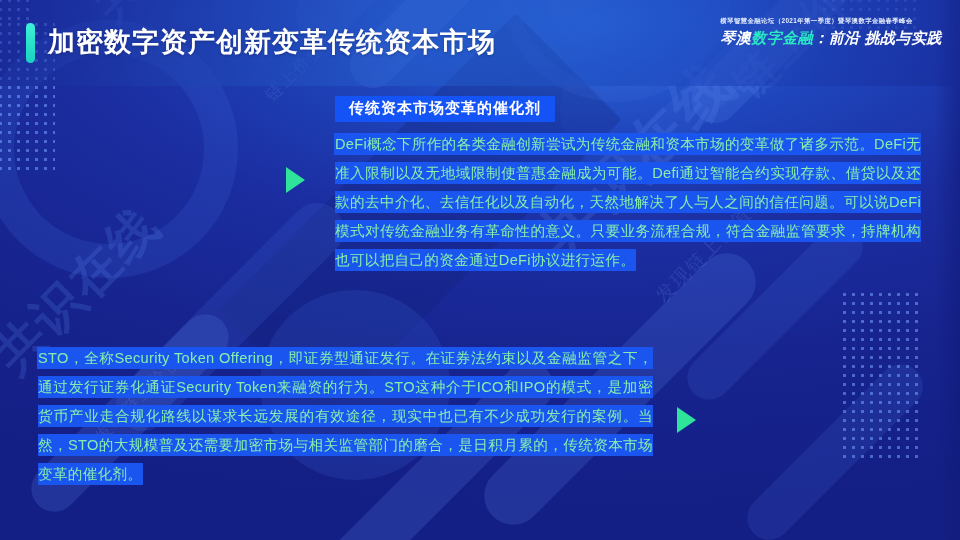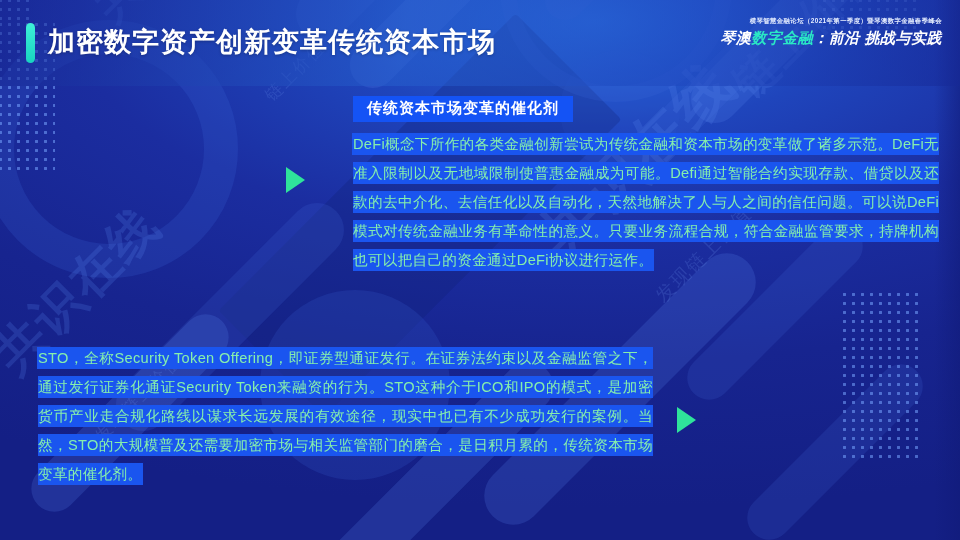--- a/index.html
+++ b/index.html
@@ -81,21 +81,21 @@
     border-radius: 5px;
   }
   .slide-title {
     position: absolute; left: 48px; top: 24px;
     font-size: 27px; font-weight: bold; color: #ffffff;
     letter-spacing: 1px;
     text-shadow: 0 1px 3px rgba(0,0,0,0.25);
   }
   .logo-wrap {
     position: absolute; right: 18px; top: 17px;
-    text-align: right;
+    text-align: left;
   }
   .logo-sub {
     font-size: 6.4px; color: #e6eeff; letter-spacing: 0.4px;
     white-space: nowrap; font-weight: bold;
   }
   .logo-main {
     margin-top: 3px;
     font-size: 15px; font-weight: bold; white-space: nowrap;
     letter-spacing: 0.5px;
     font-style: italic;
@@ -120,21 +120,21 @@
     width: 0; height: 0;
     border-top: 13px solid transparent;
     border-bottom: 13px solid transparent;
     border-left: 19px solid #2fe39b;
   }
   #defi-tri { left: 286px; top: 167px; }
   #sto-tri  { left: 677px; top: 407px; }
 
   
   .block { position: absolute; }
-  #block-defi { left: 353px; top: 96px; width: 586px; }
+  #block-defi { left: 335px; top: 96px; width: 586px; }
   #block-sto  { left: 38px;  top: 336px; width: 615px; }
 
   .sec-head {
     display: inline-block;
     background: #1453f5;
     color: #ffffff;
     font-weight: bold;
     font-size: 15px;
     padding: 4px 14px 5px 14px;
     letter-spacing: 1px;

